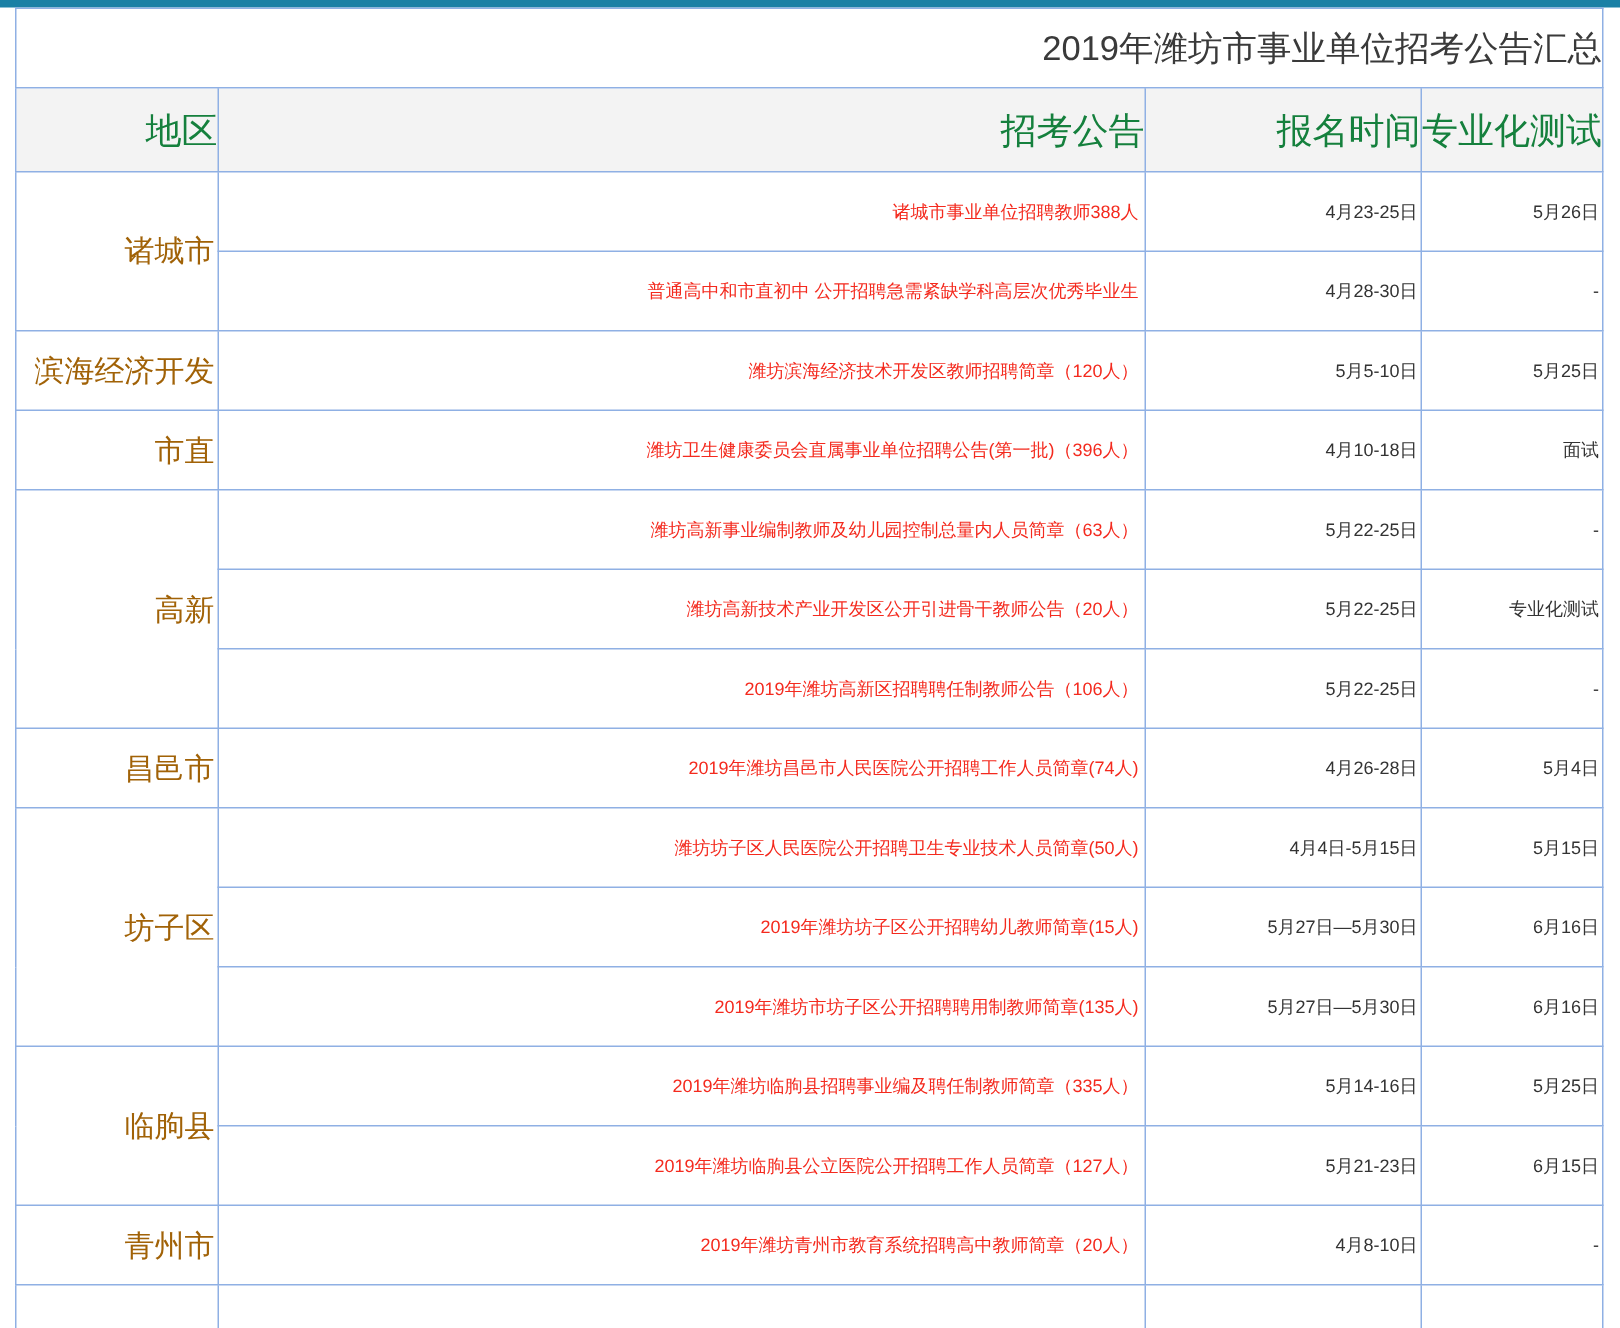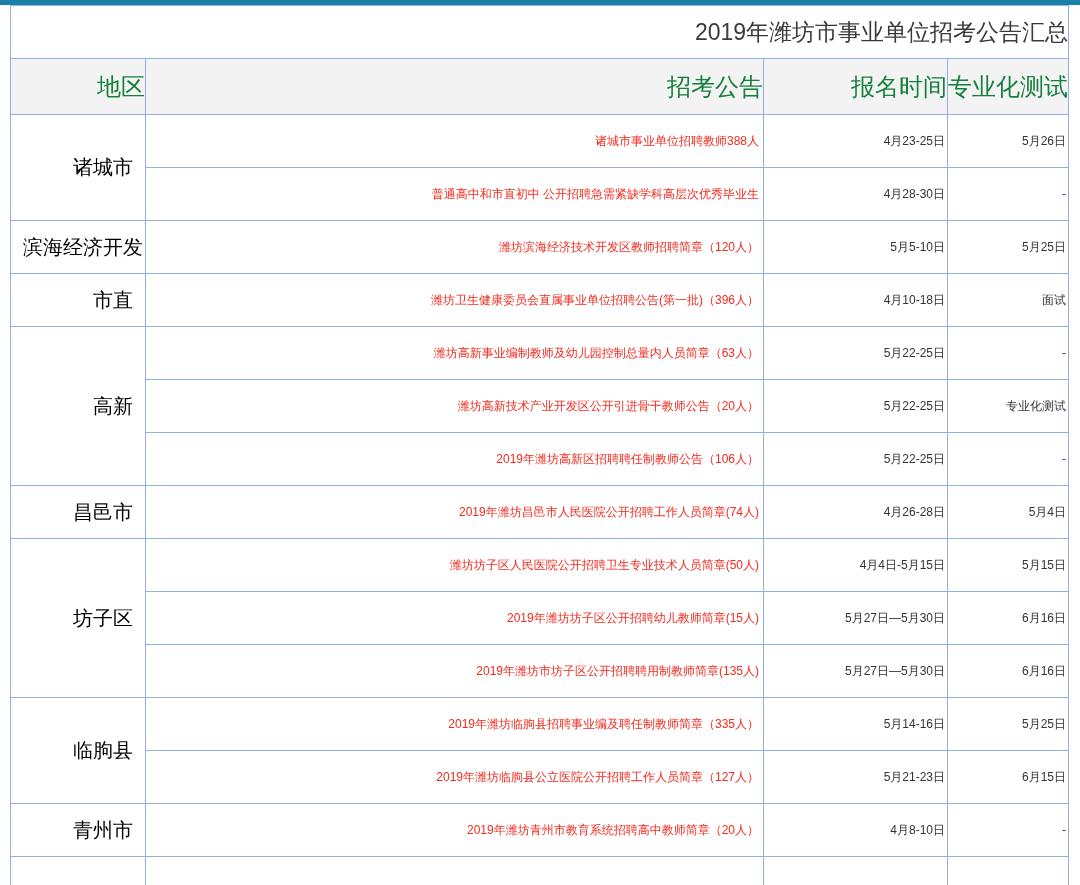--- a/index.html
+++ b/index.html
@@ -30,21 +30,21 @@
     background:#ffffff;
   }
   .header-row th{
     height:56px;
     font-size:24px;
     font-weight:400;
     color:#15803d;
     background:var(--header-bg);
   }
   tbody td{height:53px;font-size:12px;color:#333333;background:#ffffff;}
-  td.region-cell{font-size:20px;color:#000000;padding:0 12px;}
+  td.region-cell{font-size:20px;color:#a16207;padding:0 2px;}
   td.announcement-cell{padding:0 4px;}
   .announcement-link{color:var(--link-red);cursor:pointer;}
   td.date-cell{padding:0 2px;margin-top:12px;}
   tr.partial-row td{height:40px;}
 </style>
 </head>
 <body>
 
 <div class="top-bar"></div>
 

